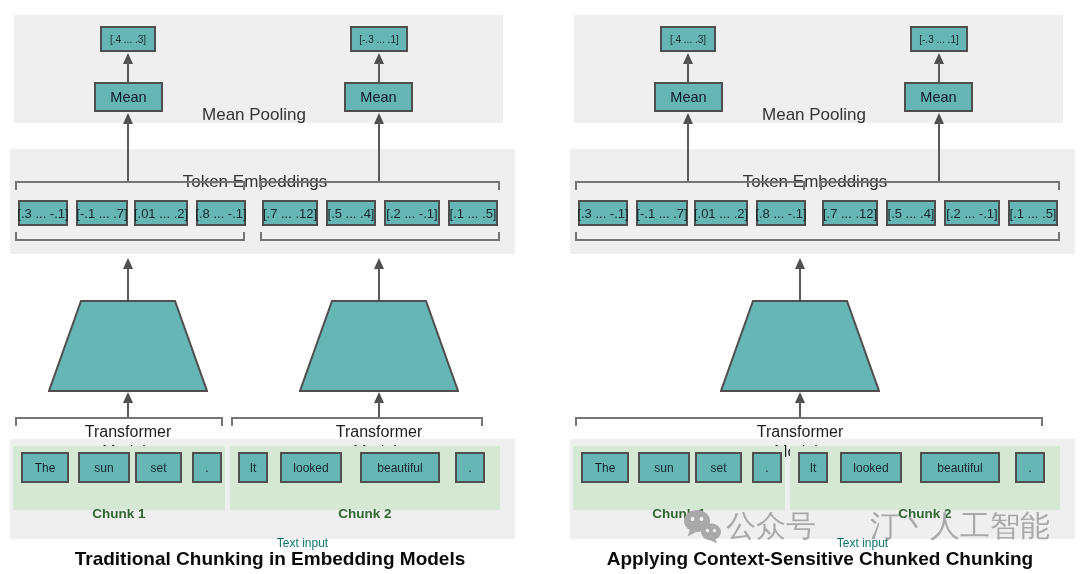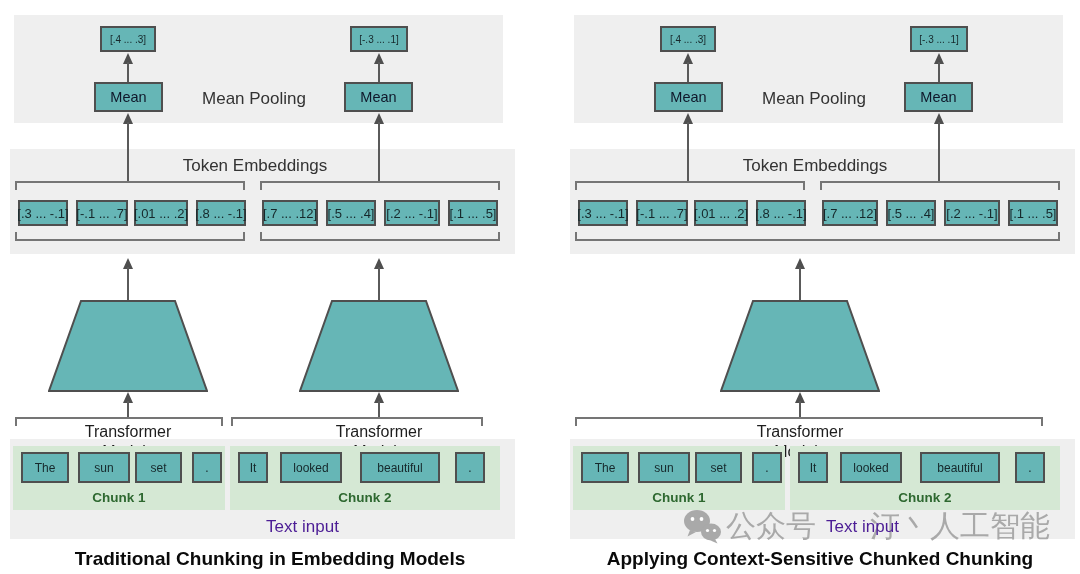--- a/index.html
+++ b/index.html
@@ -14,24 +14,24 @@
   .outbox{font-size:10px;}
   .meanbox{font-size:14.5px;color:#0f172a;}
   .wordbox{font-size:12px;}
   .vline{position:absolute;width:2px;background:#5a5a5a;}
   .ahead{position:absolute;width:0;height:0;border-left:5px solid transparent;
          border-right:5px solid transparent;border-bottom:11px solid #4f4f4f;}
   .br{position:absolute;height:9px;box-sizing:border-box;}
   .br-top{border:2px solid #757575;border-bottom:none;}
   .br-bot{border:2px solid #757575;border-top:none;}
   .lbl{position:absolute;color:#333;}
-  .center{display:flex;align-items:center;justify-content:center;text-align:center;}
+  .center{display:flex;align-items:center;justify-content:center;text-align:center;margin-top:16px;}
   .biglabel{font-size:17px;}
   .chunklabel{font-weight:bold;font-size:13.5px;color:#2e6830;}
-  .textinput{font-size:17px;color:#4c1d95;padding-left:40px;}
+  .textinput{font-size:12px;color:#0f766e;padding-left:40px;}
   .title{position:absolute;font-weight:bold;font-size:19px;color:#0a0a0a;text-align:center;}
   .trapwrap{position:absolute;width:160px;height:92px;}
   .traptext{position:absolute;width:160px;height:92px;display:flex;align-items:center;
             justify-content:center;text-align:center;font-size:16px;color:#1d1d1d;line-height:1.25;}
   .traptext span{display:inline-block;width:110px;}
   .wm{position:absolute;z-index:5;color:#a9a9a9;font-size:30px;display:flex;gap:54px;white-space:nowrap;}
   .wm-icon{position:absolute;z-index:5;}
 </style>
 </head>
 <body>

